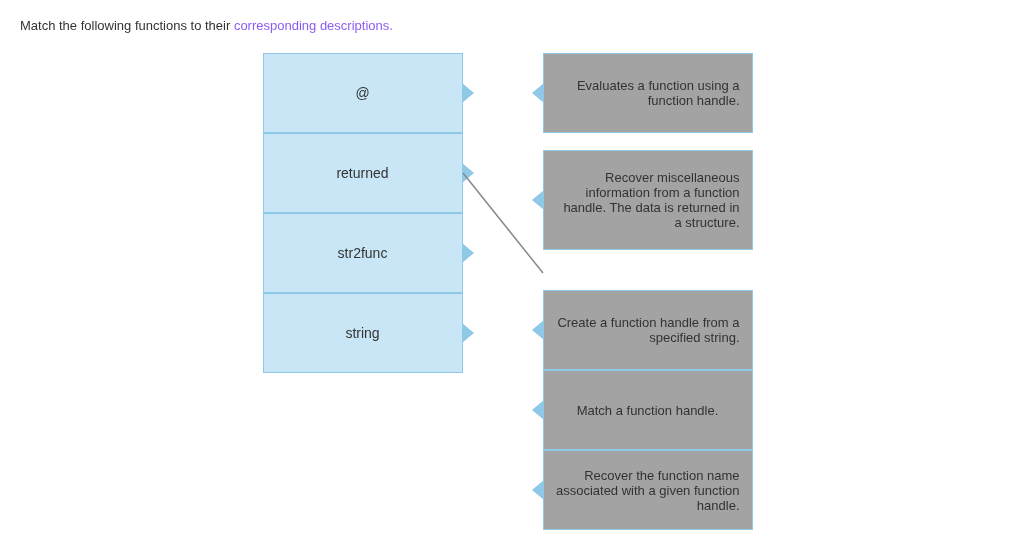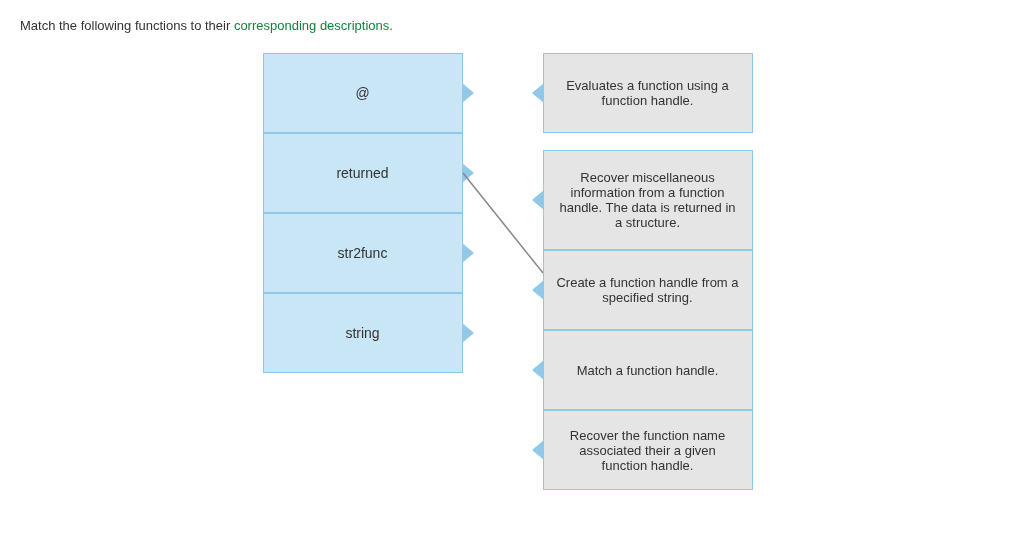--- a/index.html
+++ b/index.html
@@ -10,21 +10,21 @@
       width: 1015px;
       min-height: 542px;
       position: relative;
     }
     .instructions {
       padding: 18px 20px 10px 20px;
       color: #333;
       font-size: 13px;
     }
     .instructions span {
-      color: #15803d;
+      color: #8b5cf6;
     }
     .matching-container {
       display: flex;
       justify-content: center;
       align-items: flex-start;
       margin-top: 10px;
       gap: 0;
       position: relative;
     }
     .left-column {
@@ -61,26 +61,26 @@
       position: relative;
     }
     .right-column {
       display: flex;
       flex-direction: column;
       gap: 0;
     }
     .right-item {
       width: 210px;
       min-height: 80px;
-      background: #e5e5e5;
+      background: #a3a3a3;
       border: 1px solid #90c8e8;
       display: flex;
       align-items: center;
       justify-content: center;
-      text-align: center;
+      text-align: right;
       font-size: 13px;
       color: #333;
       padding: 8px 12px;
       position: relative;
     }
     .right-item::before {
       content: '';
       position: absolute;
       left: -12px;
       top: 50%;
@@ -130,23 +130,23 @@
       </svg>
   </div>
 
   <div class="right-column" id="right-col">
     <div class="right-item" id="right-0" style="height:80px;">
       <span>Evaluates a function using a function handle.</span>
     </div>
     <div class="right-item" id="right-1" style="min-height:100px;margin-top:17px;">
       <span>Recover miscellaneous information from a function handle. The data is returned in a structure.</span>
     </div>
-    <div class="right-item" id="right-2" style="height:80px;">
+    <div class="right-item" id="right-2" style="height:80px;margin-top:40px;">
       <span>Create a function handle from a specified string.</span>
     </div>
     <div class="right-item" id="right-3" style="height:80px;">
       <span>Match a function handle.</span>
     </div>
     <div class="right-item" id="right-4" style="min-height:80px;">
-      <span>Recover the function name associated their a given function handle.</span>
+      <span>Recover the function name associated with a given function handle.</span>
     </div>
   </div>
 </div>
 
 </body></html>

